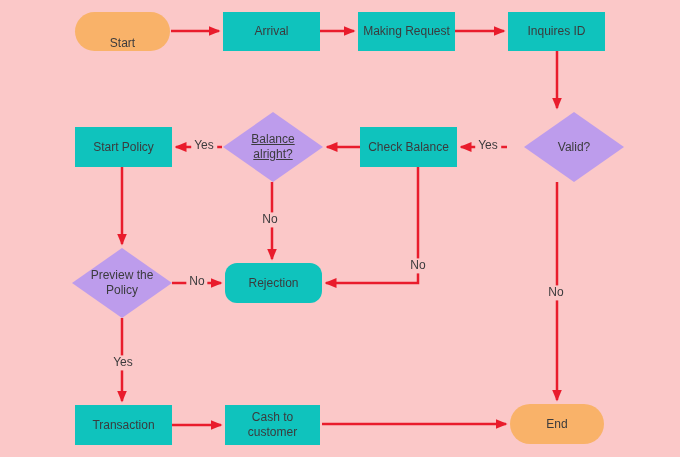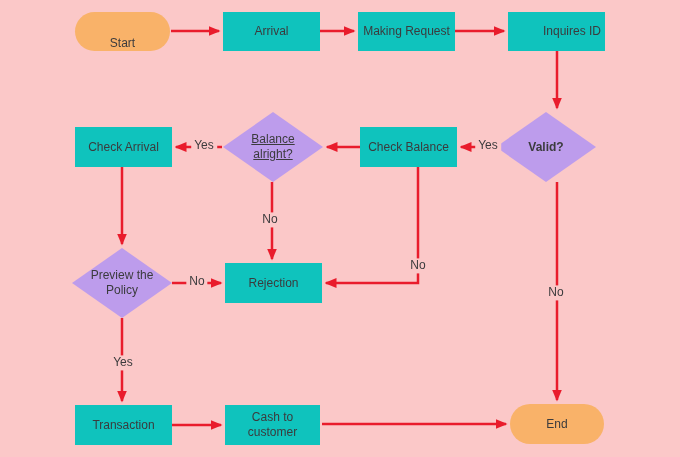--- a/index.html
+++ b/index.html
@@ -88,41 +88,41 @@
   <div id="node-layer">
       <div class="node terminator" style="left: 75px; top: 12px; width: 95px; height: 39px; align-items: flex-end;">
         <span class="node-label">Start</span>
       </div>
       <div class="node process" style="left: 223px; top: 12px; width: 97px; height: 39px;">
         <span class="node-label">Arrival</span>
       </div>
       <div class="node process" style="left: 358px; top: 12px; width: 97px; height: 39px;">
         <span class="node-label">Making Request</span>
       </div>
-      <div class="node process" style="left: 508px; top: 12px; width: 97px; height: 39px; justify-content: flex-end;">
+      <div class="node process" style="left: 508px; top: 12px; width: 97px; height: 39px;">
         <span class="node-label">Inquires ID</span>
       </div>
-      <div class="node decision" style="left: 496px; top: 112px; width: 100px; height: 70px; font-weight: bold;">
+      <div class="node decision" style="left: 524px; top: 112px; width: 100px; height: 70px;">
         <span class="node-label">Valid?</span>
       </div>
       <div class="node process" style="left: 352px; top: 127px; width: 97px; height: 40px; margin-left: 8px;">
         <span class="node-label">Check Balance</span>
       </div>
       <div class="node decision" style="left: 223px; top: 112px; width: 100px; height: 70px; text-decoration: underline;">
         <span class="node-label">Balance
 alright?</span>
       </div>
       <div class="node process" style="left: 75px; top: 127px; width: 97px; height: 40px;">
-        <span class="node-label">Check Arrival</span>
+        <span class="node-label">Start Policy</span>
       </div>
       <div class="node decision" style="left: 72px; top: 248px; width: 100px; height: 70px;">
         <span class="node-label">Preview the
 Policy</span>
       </div>
-      <div class="node process" style="left: 225px; top: 263px; width: 97px; height: 40px;">
+      <div class="node process" style="left: 225px; top: 263px; width: 97px; height: 40px; border-radius: 12px;">
         <span class="node-label">Rejection</span>
       </div>
       <div class="node process" style="left: 75px; top: 405px; width: 97px; height: 40px;">
         <span class="node-label">Transaction</span>
       </div>
       <div class="node process" style="left: 225px; top: 405px; width: 95px; height: 40px;">
         <span class="node-label">Cash to customer</span>
       </div>
       <div class="node terminator" style="left: 510px; top: 404px; width: 94px; height: 40px;">
         <span class="node-label">End</span>

